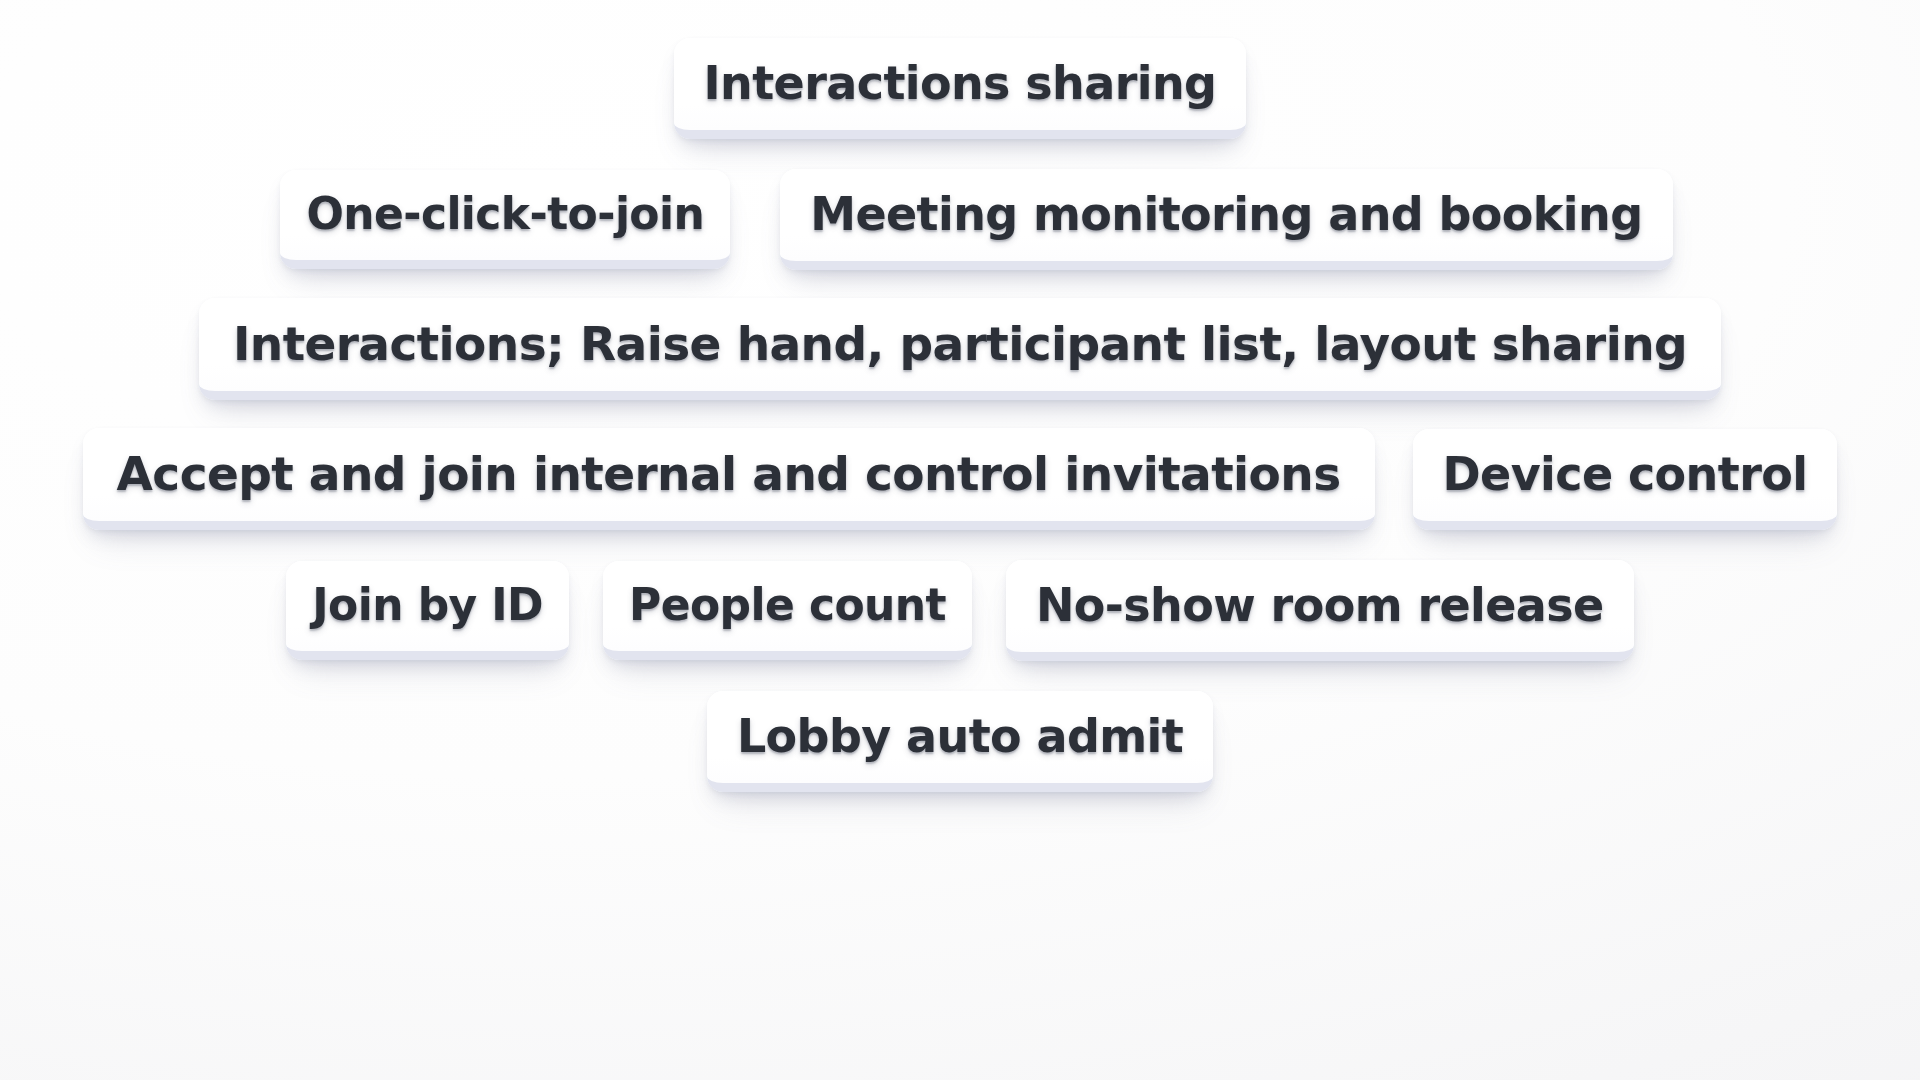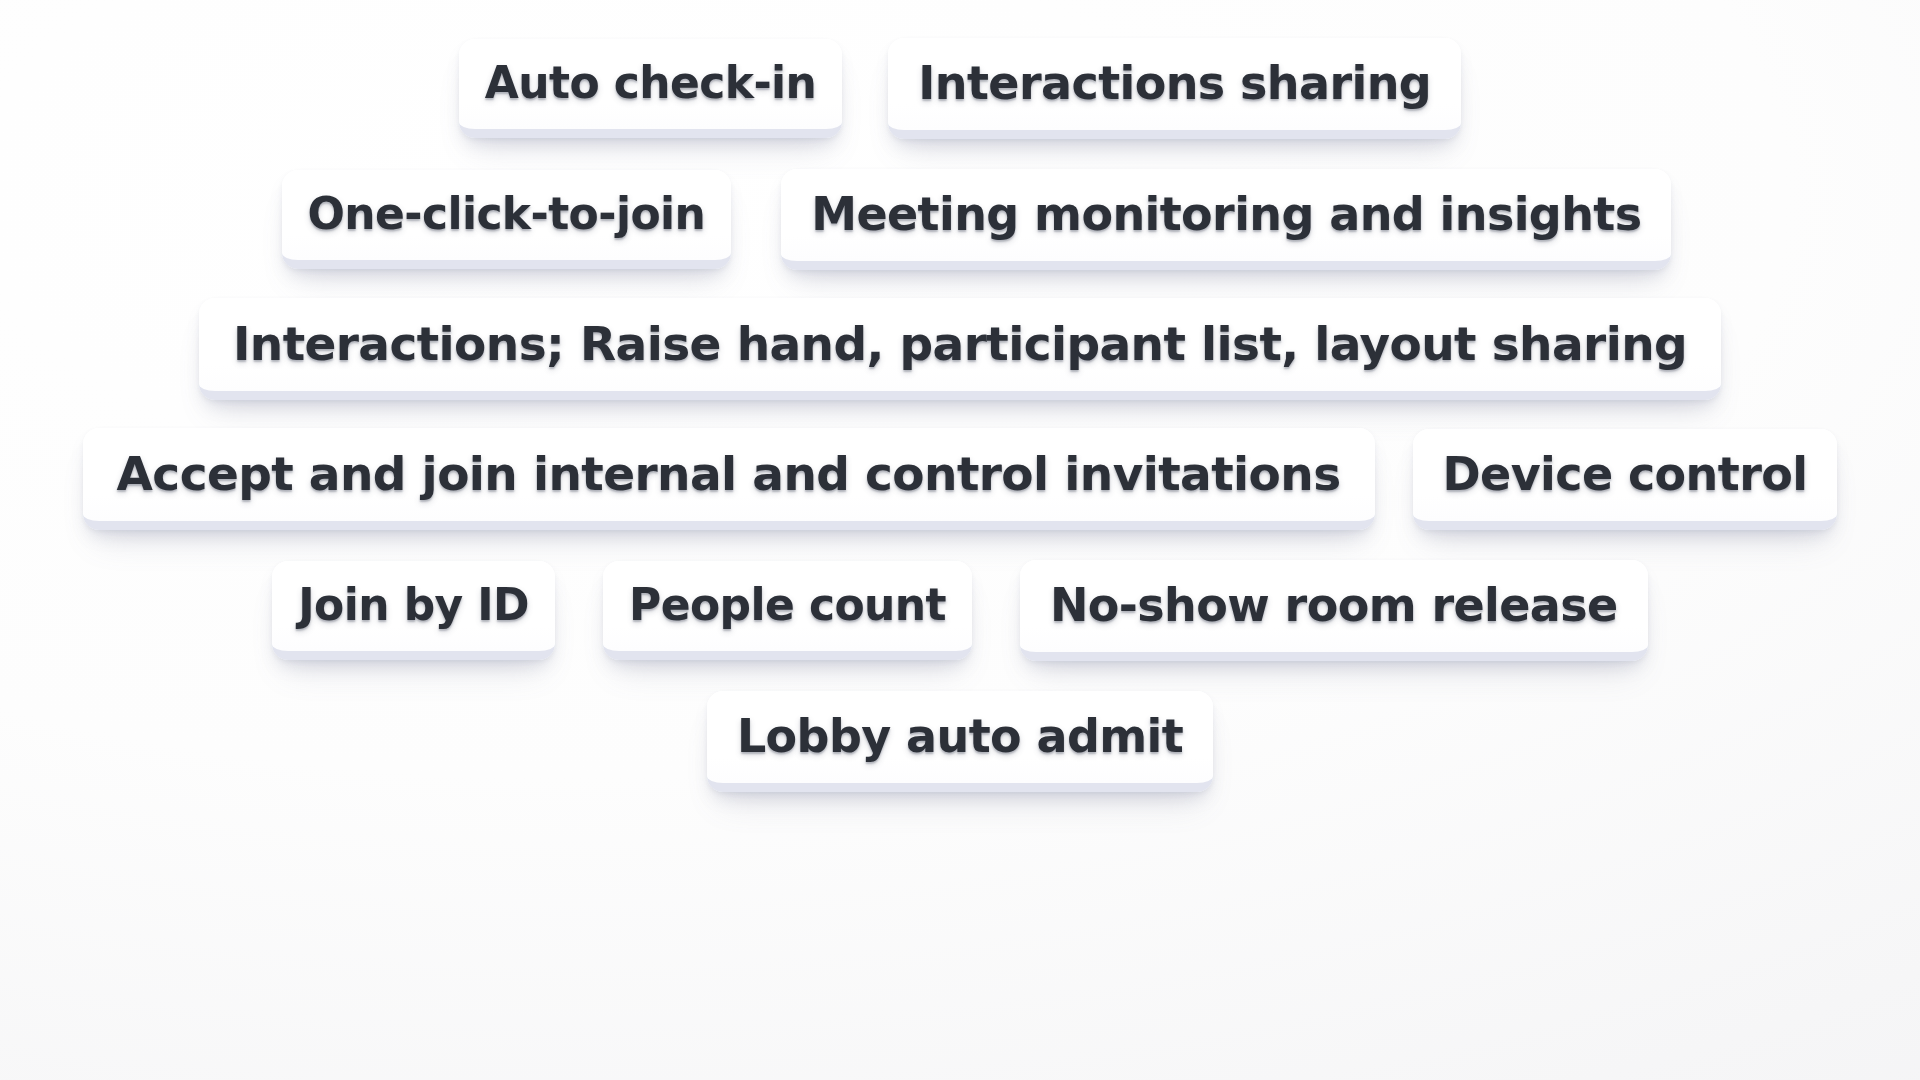--- a/index.html
+++ b/index.html
@@ -36,21 +36,21 @@
     justify-content: center;
     width: 100%;
     gap: 46px;
     margin-bottom: 30px;
   }
   .pill-row.row-1 { margin-bottom: 30px; }
   .pill-row.row-2 { margin-bottom: 28px; gap: 50px; padding-left: 33px; }
   .pill-row.row-3 { margin-bottom: 26px; gap: 34px; }
   .pill-row.row-4 { margin-bottom: 28px; }
   .pill-row.row-5 { margin-bottom: 30px; gap: 38px; }
-  .pill-row.row-6 { margin-bottom: 30px; gap: 48px; }
+  .pill-row.row-6 { margin-bottom: 30px; gap: 34px; }
   .pill-row.row-7 { margin-bottom: 0; }
 
   
   .pill {
     position: relative;
     display: inline-flex;
     align-items: center;
     justify-content: center;
     box-sizing: border-box;
     background: linear-gradient(180deg, #ffffff 0%, #ffffff 72%, #fdfdfe 100%);
@@ -86,34 +86,31 @@
 
   .pill.tight { padding-left: 26px; padding-right: 26px; }
   .pill.wide  { padding-left: 34px; padding-right: 34px; }
 </style>
 </head>
 <body>
 
 <div id="stage">
 
   <div class="pill-row row-1">
-    <div class="pill sm tight">
-      <span class="label">Auto check-in</span>
-    </div>
     <div class="pill md">
       <span class="label">Interactions sharing</span>
     </div>
   </div>
 
   <div class="pill-row row-2">
     <div class="pill sm tight">
       <span class="label">One-click-to-join</span>
     </div>
     <div class="pill md">
-      <span class="label">Meeting monitoring and insights</span>
+      <span class="label">Meeting monitoring and booking</span>
     </div>
   </div>
 
 
   <div class="pill-row row-4">
     <div class="pill lg wide">
       <span class="label">Interactions; Raise hand, participant list, layout sharing</span>
     </div>
   </div>
 

